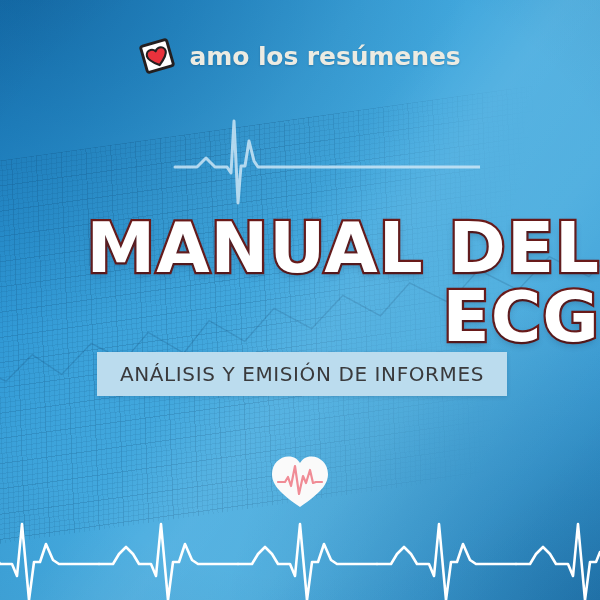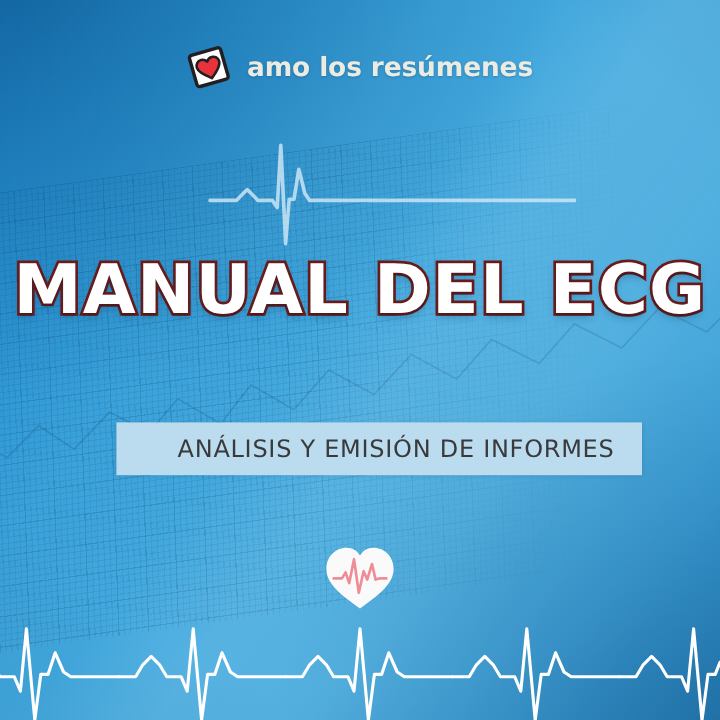--- a/index.html
+++ b/index.html
@@ -118,21 +118,21 @@
     justify-content: center;
     gap: 14px;
   }
   .brand-mark {
     width: 36px;
     height: 36px;
     flex: 0 0 auto;
     display: block;
   }
   .brand-text {
-    font-size: 22px;
+    font-size: 25px;
     font-weight: 700;
     letter-spacing: -0.1px;
     color: #ECEBE2;
     font-family: "DejaVu Sans", "Liberation Sans", sans-serif;
     text-shadow: 0 1px 2px rgba(0,40,75,0.25);
   }
 
   
   .hero-ecg {
     position: absolute;
@@ -147,30 +147,31 @@
   .title-block {
     position: absolute;
     left: 0;
     right: 0;
     top: 214px;
     text-align: center;
   }
   .main-title {
     margin: 0;
     font-family: "DejaVu Sans", "Liberation Sans", sans-serif;
-    font-size: 57px;
+    font-size: 69px;
     font-weight: 700;
     line-height: 1;
     letter-spacing: 1px;
     color: #FFFFFF;
     -webkit-text-stroke: 4.5px #6E1A18;
     paint-order: stroke fill;
     text-shadow:
       0 2px 0 rgba(60,10,10,0.28),
       0 3px 7px rgba(20,50,80,0.30);
+    text-align: right;
   }
   .sub-title {
     margin: 14px 0 0 0;
     font-family: "DejaVu Sans", "Liberation Sans", sans-serif;
     font-size: 26px;
     font-weight: 300;
     line-height: 1.1;
     letter-spacing: 0.2px;
     color: #FAFDFF;
     text-shadow: 0 1px 3px rgba(10,50,90,0.32);
@@ -181,21 +182,20 @@
     position: absolute;
     left: 97px;
     top: 352px;
     width: 410px;
     height: 44px;
     background: #BBDCEE;
     display: flex;
     align-items: center;
     justify-content: center;
     box-shadow: 0 1px 4px rgba(10,45,80,0.18);
-    padding-left: 28px;
   }
   .banner-text {
     font-family: "DejaVu Sans", "Liberation Sans", sans-serif;
     font-size: 20px;
     font-weight: 400;
     letter-spacing: 0.6px;
     color: #3A3A3C;
     white-space: nowrap;
   }
 

